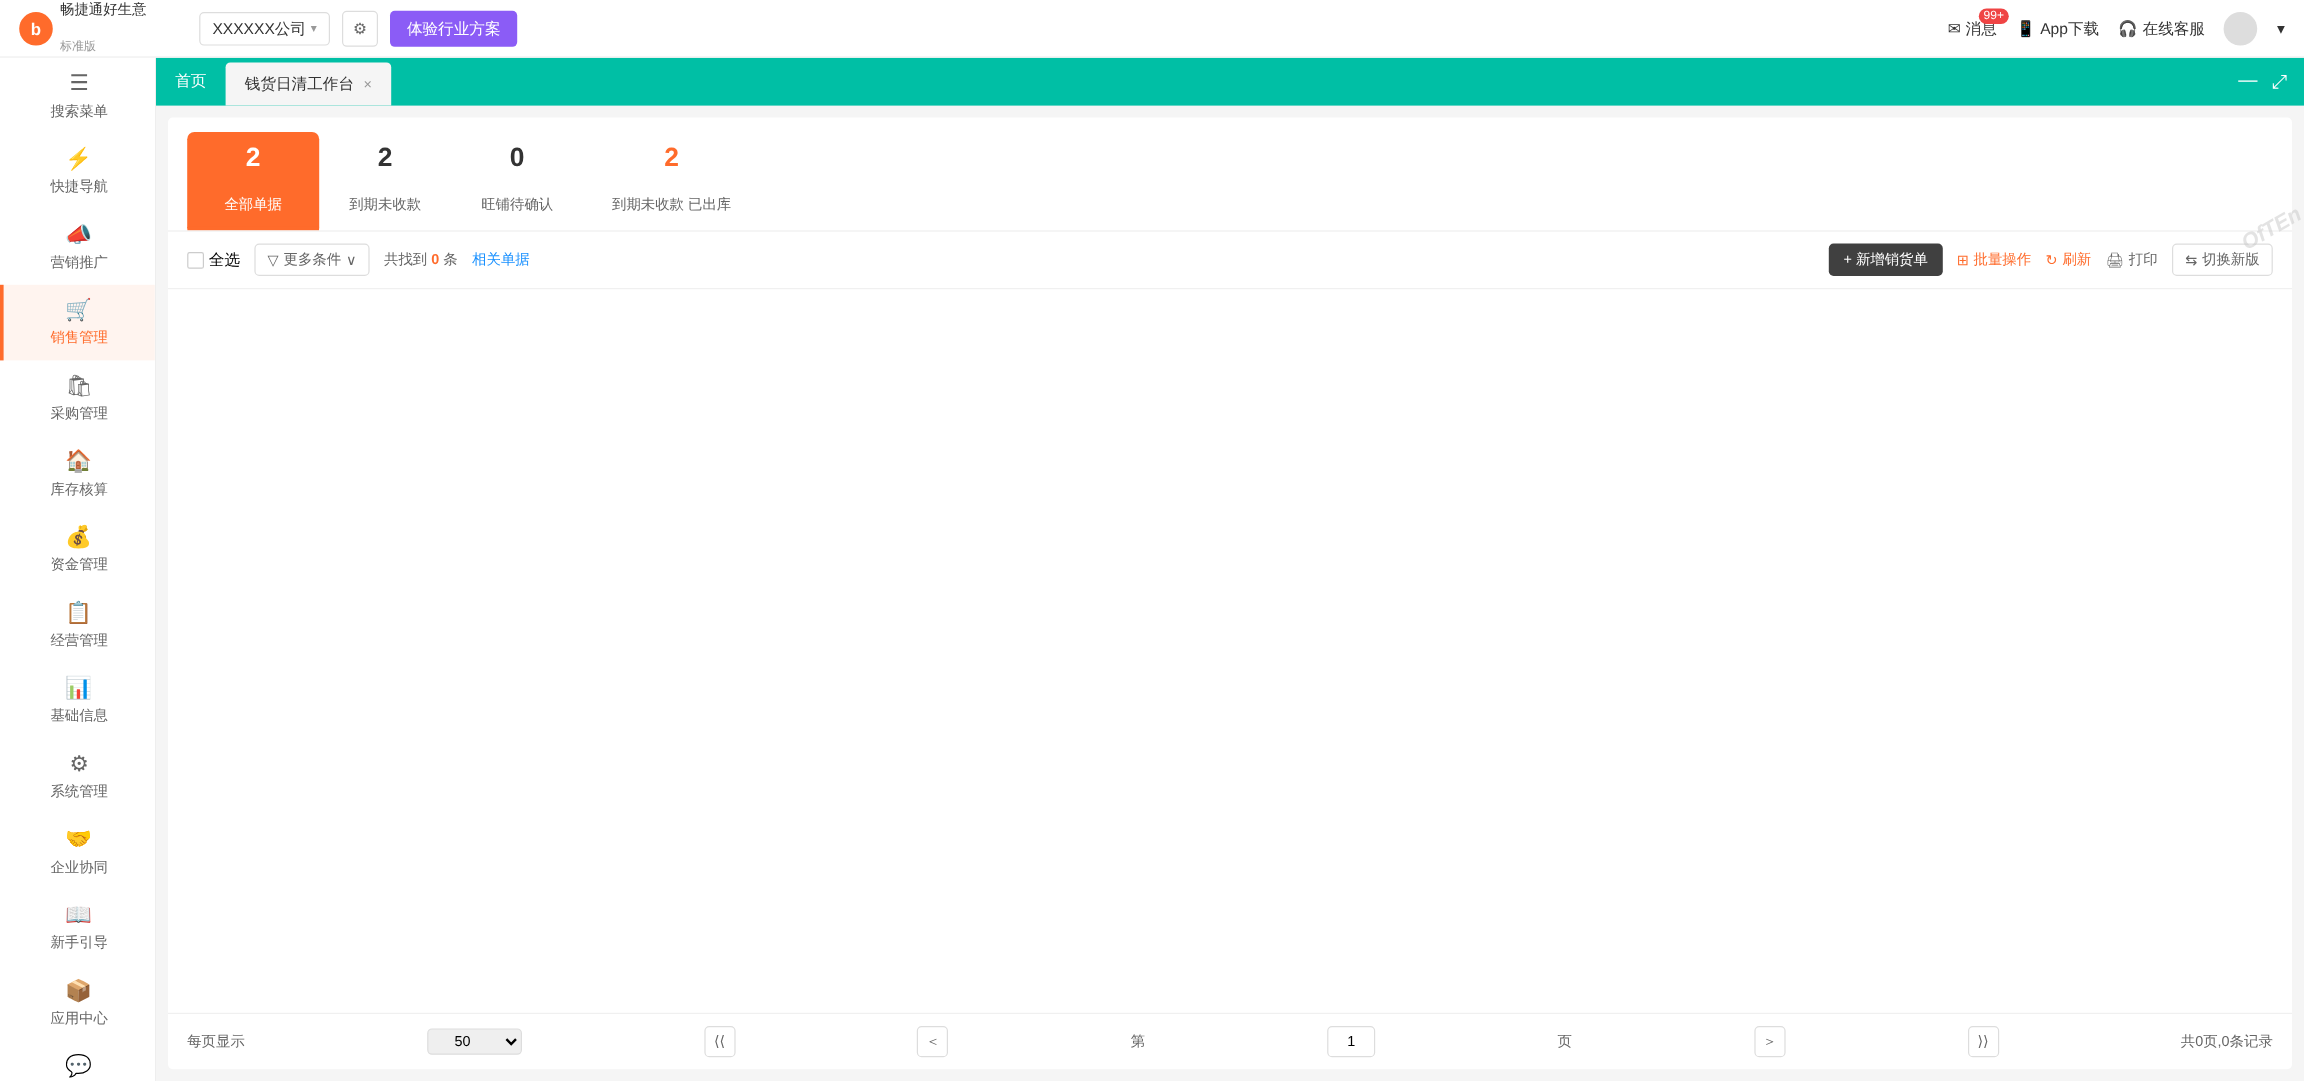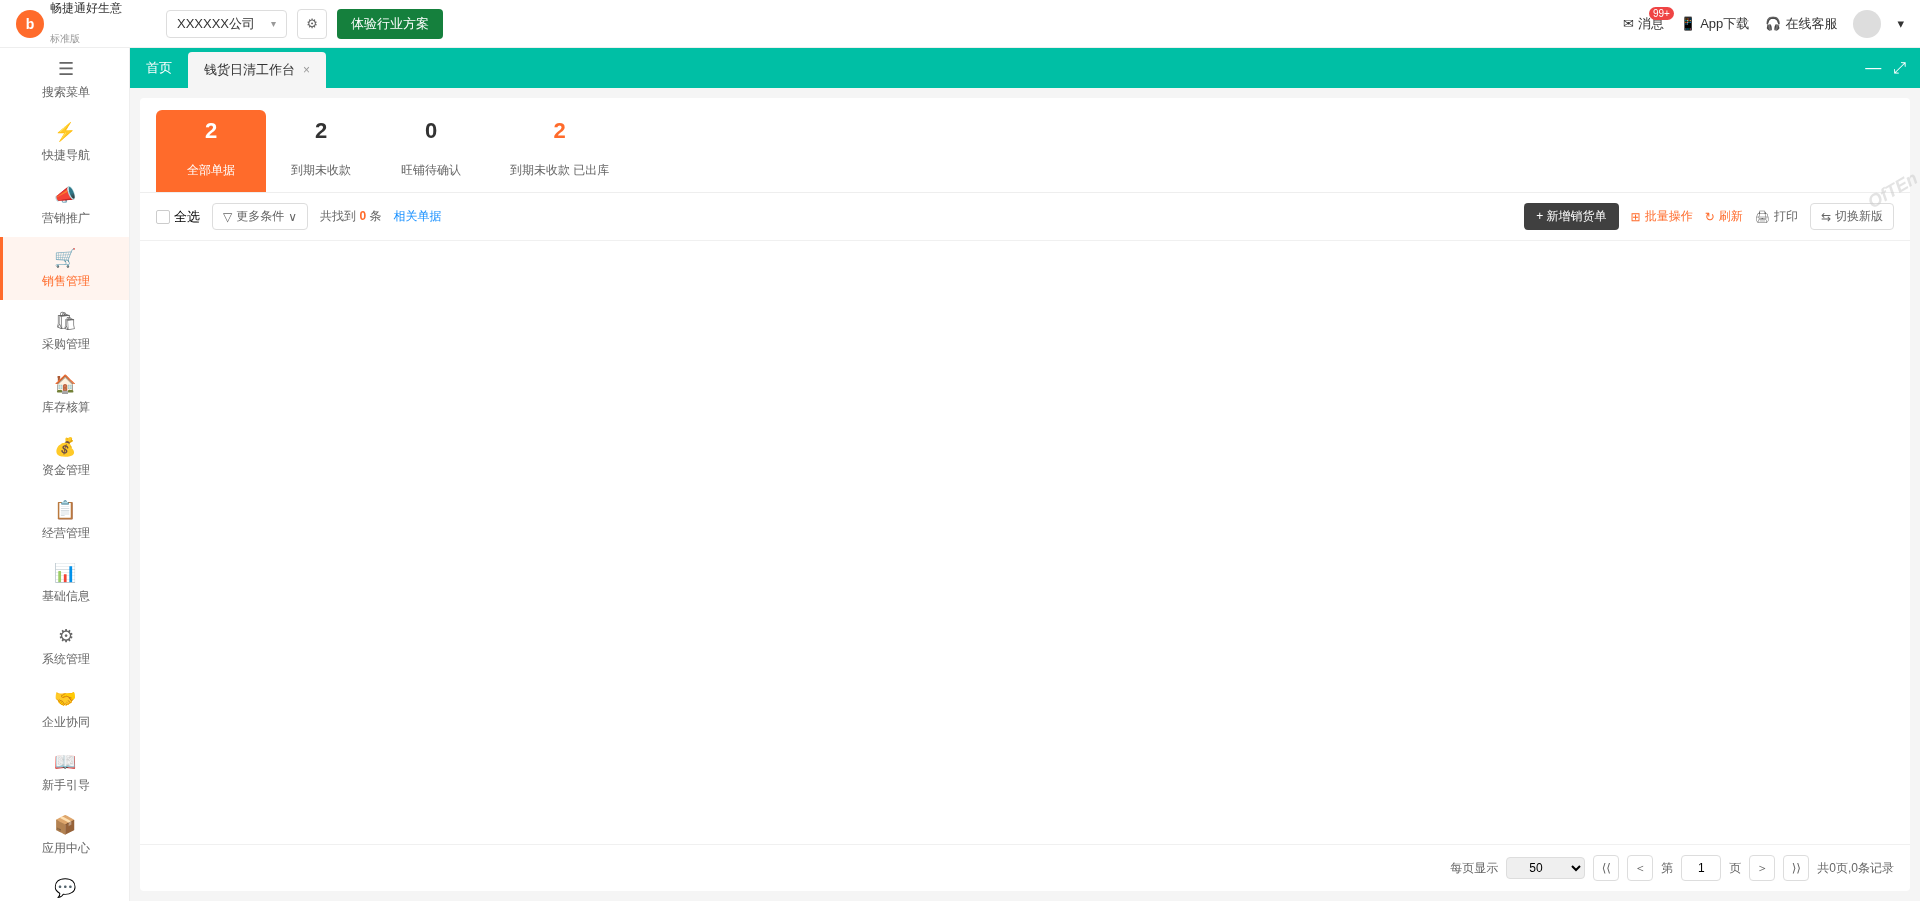--- a/index.html
+++ b/index.html
@@ -26,39 +26,39 @@
     .logo-icon {
       width: 28px; height: 28px;
       background: #ff6b2b;
       border-radius: 50%;
       display: flex; align-items: center; justify-content: center;
       color: white; font-weight: bold; font-size: 14px;
     }
     .logo-text { font-size: 12px; color: #333; line-height: 1.3; }
     .logo-sub { font-size: 10px; color: #999; margin-top: 16px; }
     .company-selector {
-      display: flex; align-items: center; gap: 16px;
+      display: flex; align-items: center; gap: 4px;
       padding: 4px 10px;
       border: 1px solid #ddd;
       border-radius: 4px;
       cursor: pointer;
       font-size: 13px;
       color: #333;
       margin-left: 20px;
     }
     .company-selector .arrow { color: #999; font-size: 10px; }
     .header-center { flex: 1; display: flex; align-items: center; gap: 10px; margin-left: 10px; }
     .gear-btn {
       width: 30px; height: 30px;
       border: 1px solid #ddd; border-radius: 4px;
       display: flex; align-items: center; justify-content: center;
       cursor: pointer; color: #666;
     }
     .experience-btn {
-      background: #15803d;
+      background: #8b5cf6;
       color: white;
       border: none;
       border-radius: 4px;
       padding: 6px 14px;
       cursor: pointer;
       font-size: 13px;
     }
     .header-right {
       display: flex; align-items: center; gap: 16px;
       margin-left: auto;
@@ -248,21 +248,21 @@
     
     .table-area {
       flex: 1;
       padding: 0;
     }
 
     
     .pagination {
       display: flex;
       align-items: center;
-      justify-content: flex-end;
+      justify-content: space-between;
       padding: 10px 16px;
       border-top: 1px solid #f0f0f0;
       gap: 8px;
       font-size: 12px;
       color: #666;
     }
     .page-size-select {
       border: 1px solid #ddd;
       border-radius: 4px;
       padding: 2px 18px;

